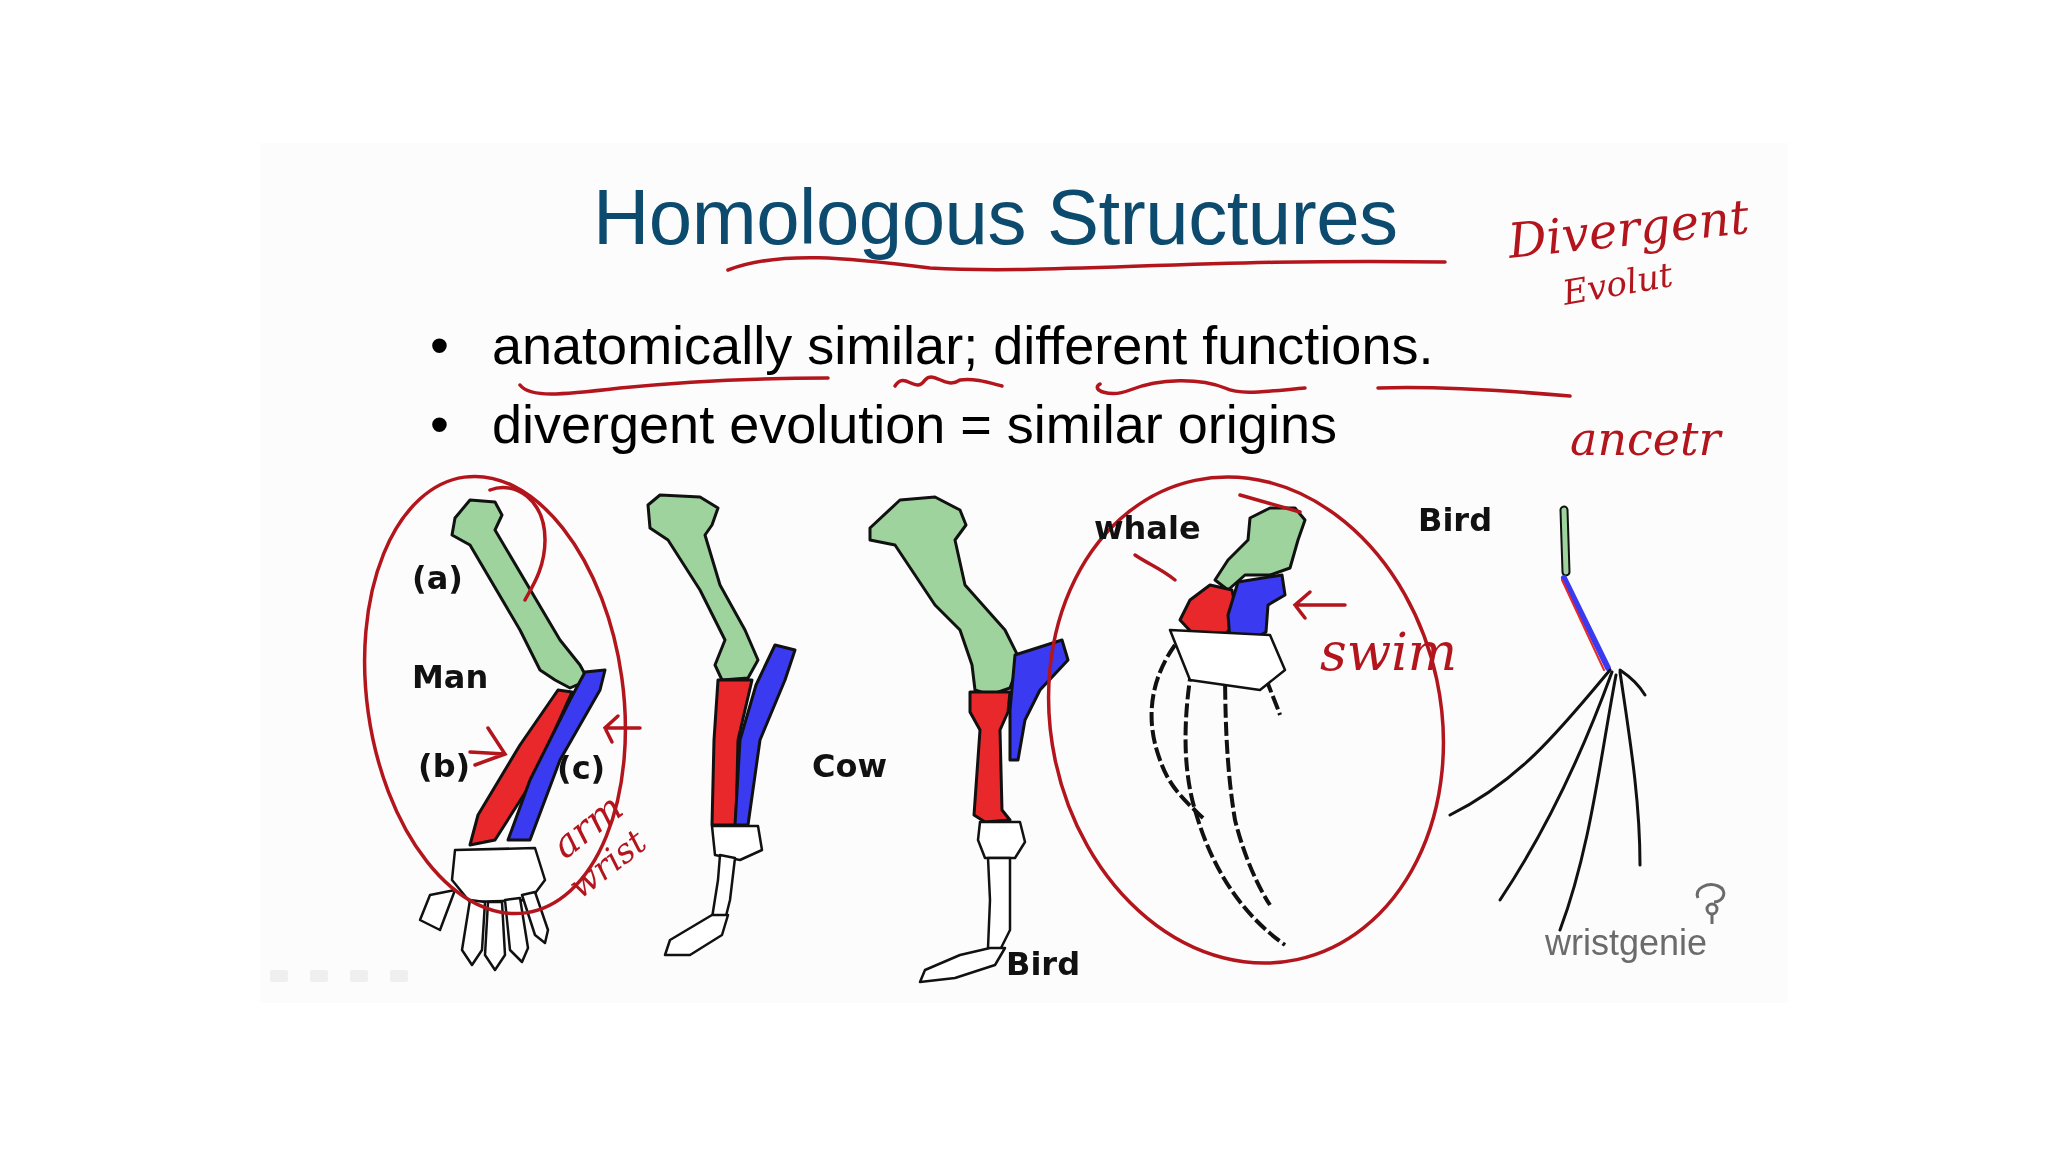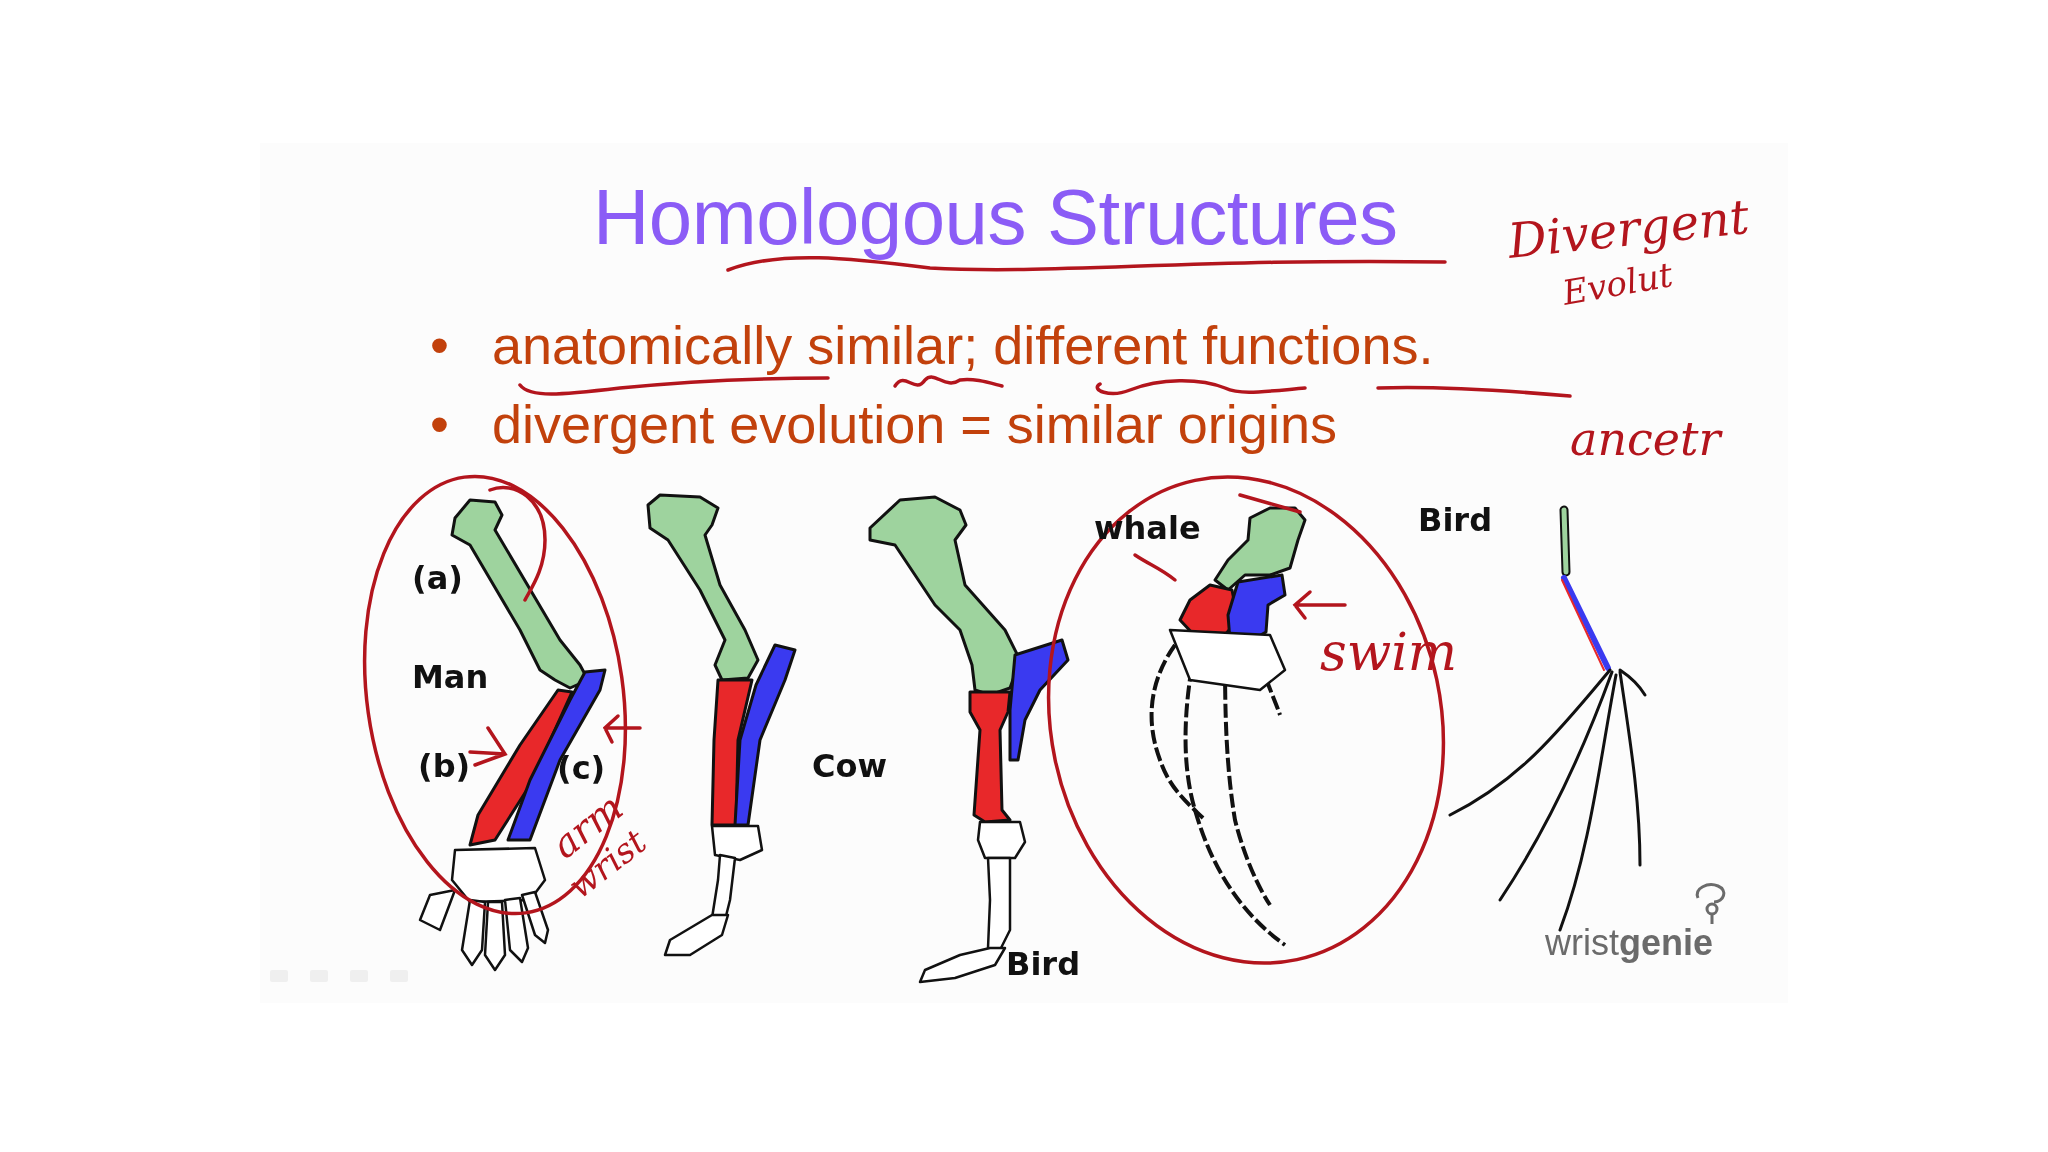--- a/index.html
+++ b/index.html
@@ -5,41 +5,41 @@
     html, body { margin: 0; padding: 0; }
     body {
       width: 2048px; height: 1152px; background: #ffffff; position: relative; overflow: hidden;
       font-family: "Liberation Sans", sans-serif;
     }
     .slide {
       position: absolute; left: 260px; top: 143px; width: 1528px; height: 860px;
       background: #fcfcfc;
     }
     .title {
-      position: absolute; left: 593px; top: 178px; font-size: 78px; color: #8b5cf6;
+      position: absolute; left: 593px; top: 178px; font-size: 78px; color: #0c4a6e;
       font-family: "Liberation Sans", sans-serif; letter-spacing: -0.5px; white-space: nowrap;
       line-height: 1;
     }
     .bullet {
-      position: absolute; left: 430px; font-size: 54px; color: #c2410c; white-space: nowrap; line-height: 1;
+      position: absolute; left: 430px; font-size: 54px; color: #000000; white-space: nowrap; line-height: 1;
       font-family: "Liberation Sans", sans-serif;
     }
     .bullet .dot { display: inline-block; width: 62px; }
     .b1 { top: 318px; }
     .b2 { top: 397px; }
     .label {
       position: absolute; font-weight: bold; font-size: 32px; color: #111; line-height: 1;
       font-family: "DejaVu Sans", sans-serif; white-space: nowrap;
     }
     .overlay { position: absolute; left: 0; top: 0; width: 2048px; height: 1152px; pointer-events: none; }
     .logo {
       position: absolute; left: 1545px; top: 925px; font-size: 36px; color: #6b6b6b; line-height: 1;
       font-family: "Liberation Sans", sans-serif; white-space: nowrap;
     }
-    .logo b { font-weight: bold; }
+    .logo b { font-weight: normal; }
     .controls { position: absolute; left: 270px; top: 970px; display: flex; gap: 22px; opacity: 0.12; }
     .controls span { width: 18px; height: 12px; display: inline-block; background: #999; border-radius: 2px; }
     .hw { font-family: "DejaVu Serif", serif; font-style: italic; fill: #b3151d; }
   </style>
 </head>
 <body>
 
 <div class="slide"></div>
 
 <div class="title">Homologous Structures</div>

